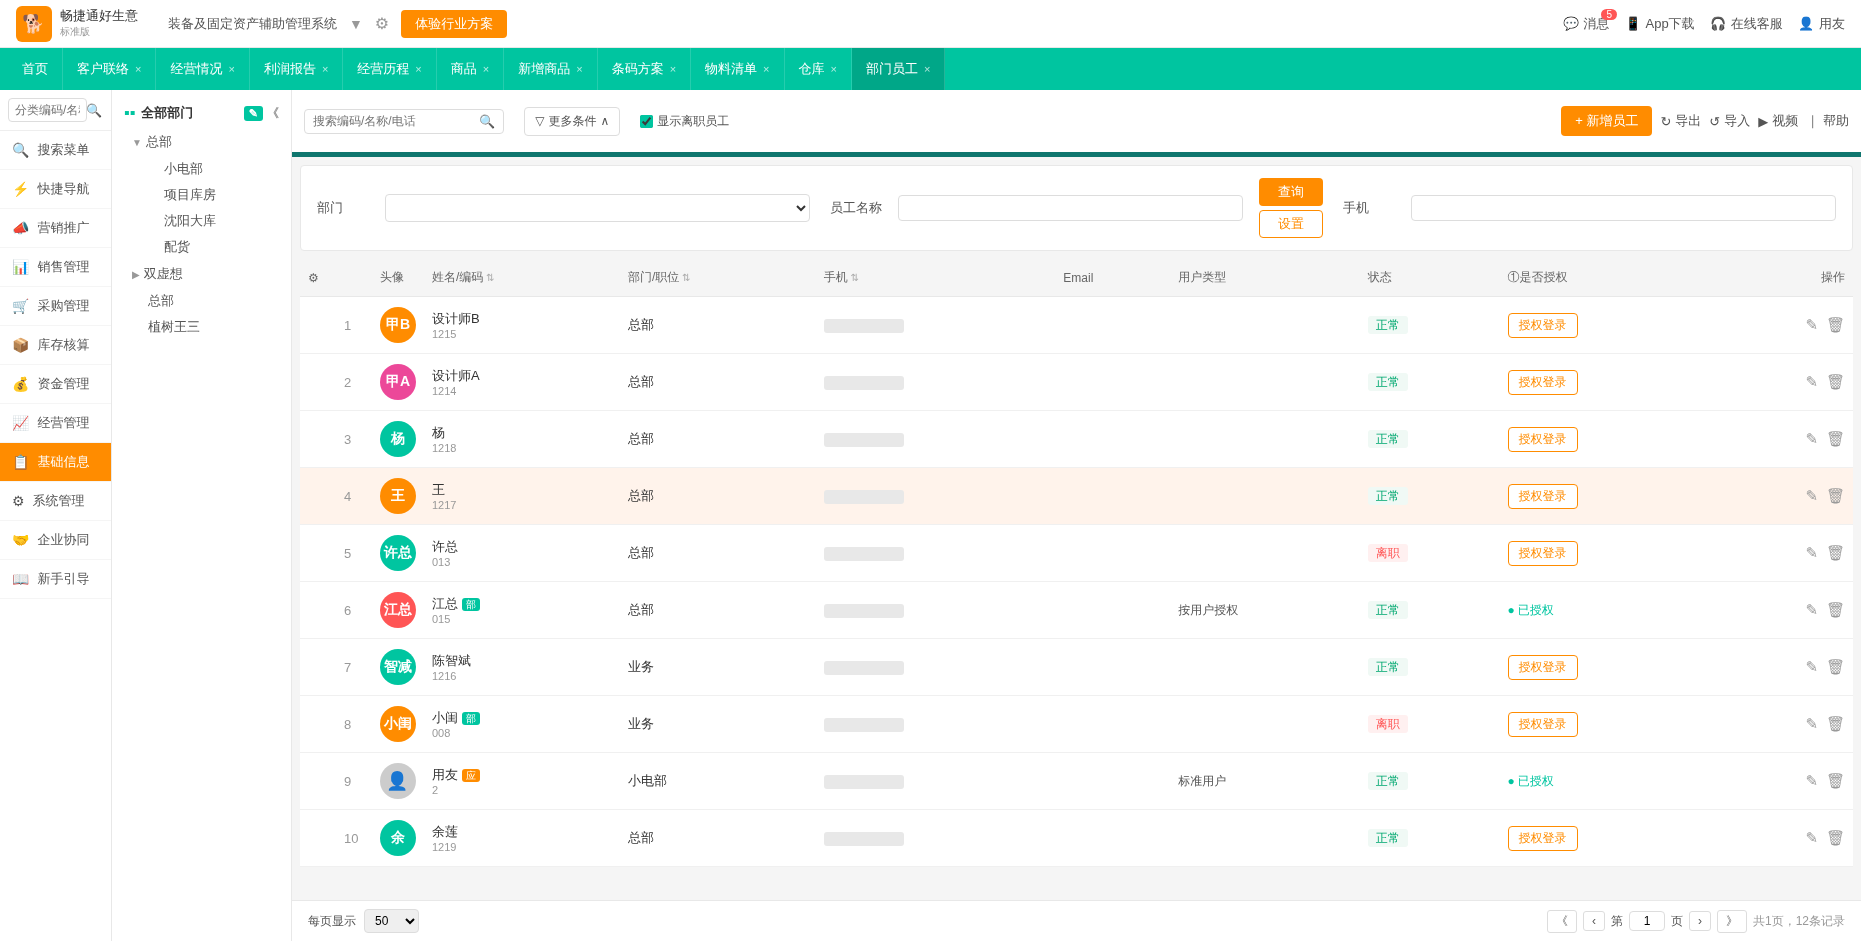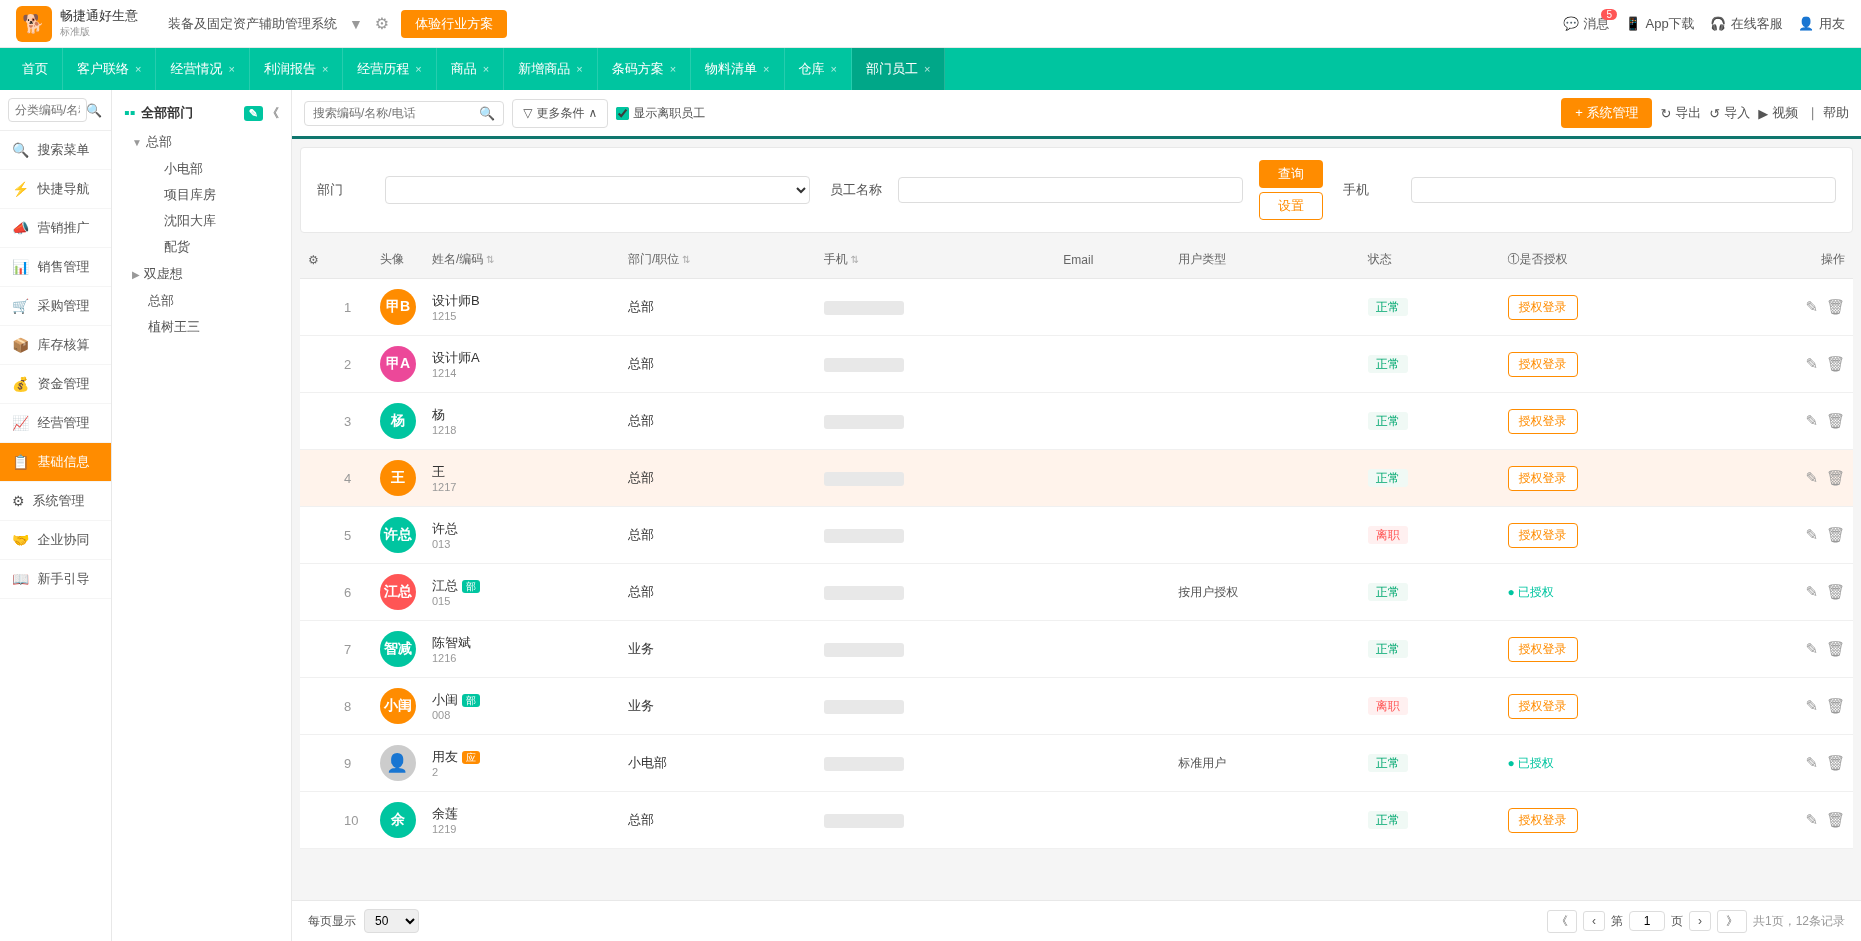--- a/index.html
+++ b/index.html
@@ -72,22 +72,22 @@
     .dept-tree { padding-left: 8px; }
     .dept-node { padding: 5px 12px; cursor: pointer; font-size: 13px; color: #555; display: flex; align-items: center; }
     .dept-node .arrow { margin-right: 4px; color: #999; font-size: 10px; }
     .dept-child { padding: 4px 12px 4px 28px; cursor: pointer; font-size: 13px; color: #555; }
 
     
     .content-area { flex: 1; display: flex; flex-direction: column; overflow: hidden; }
 
     
     .toolbar {
-      display: flex; align-items: center; padding: 8px 12px;
-      background: #fff; border-bottom: 3px solid #0f766e; gap: 8px; flex-wrap: wrap;
+      display: flex; align-items: center; padding: 16px 12px;
+      background: #fff; border-bottom: 5px solid #0f766e; gap: 20px; flex-wrap: wrap;
     }
     .search-input-wrap { display: flex; align-items: center; border: 1px solid #ddd; border-radius: 4px; padding: 4px 8px; gap: 6px; background: #fff; }
     .search-input-wrap input { border: none; outline: none; font-size: 12px; width: 160px; }
     .filter-btn { display: flex; align-items: center; gap: 4px; border: 1px solid #ddd; border-radius: 4px; padding: 5px 10px; cursor: pointer; font-size: 12px; color: #555; background: #fff; }
     .show-resigned { display: flex; align-items: center; gap: 4px; font-size: 12px; color: #555; cursor: pointer; }
     .show-resigned input[type=checkbox] { accent-color: #00c5a0; }
     .toolbar-right { margin-left: auto; display: flex; align-items: center; gap: 8px; }
     .add-btn { background: #ff8c00; color: #fff; border: none; border-radius: 4px; padding: 6px 14px; cursor: pointer; font-size: 13px; }
     .export-btn, .import-btn { display: flex; align-items: center; gap: 4px; border: none; background: none; cursor: pointer; font-size: 13px; color: #555; }
 
@@ -283,21 +283,21 @@
       <button class="filter-btn">
         <span>▽</span>
         <span>更多条件</span>
         <span>∧</span>
       </button>
       <label class="show-resigned">
         <input type="checkbox" checked="" style="">
         <span>显示离职员工</span>
       </label>
       <div class="toolbar-right">
-        <button class="add-btn">+ 系统管理</button>
+        <button class="add-btn">+ 新增员工</button>
         <button class="export-btn">
           <span>↻</span>
           <span>导出</span>
         </button>
         <button class="import-btn">
           <span>↺</span>
           <span>导入</span>
         </button>
         <button class="export-btn">
           <span>▶</span>

